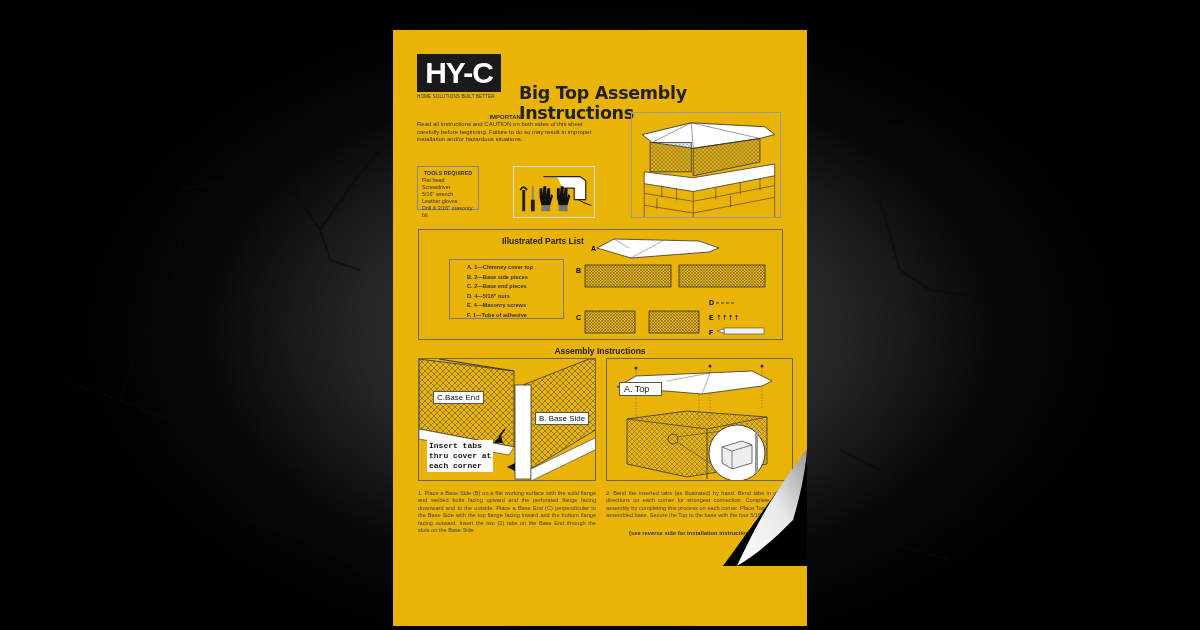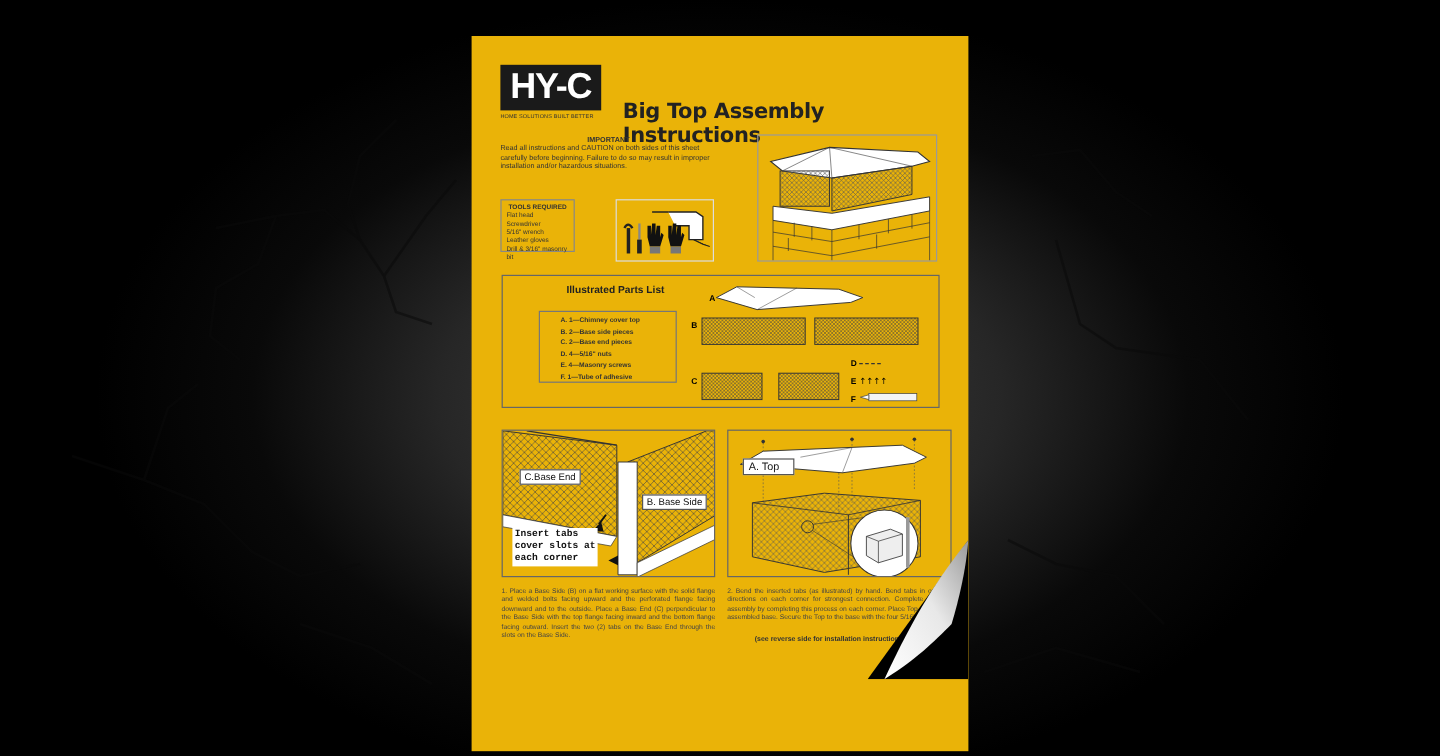--- a/index.html
+++ b/index.html
@@ -52,21 +52,21 @@
 
   .chimney-img {
     position: absolute; left: 238px; top: 82px; width: 150px; height: 106px;
     border: 1px solid #999;
   }
 
   .parts-box {
     position: absolute; left: 25px; top: 199px; width: 365px; height: 111px;
     border: 1.3px solid #666;
   }
-  .parts-title { position: absolute; left: 26px; top: 6px; font-weight: bold; font-size: 8.5px; color: #222; padding-left: 27px; }
+  .parts-title { position: absolute; left: 56px; top: 6px; font-weight: bold; font-size: 8.5px; color: #222; padding-left: 27px; }
   .parts-list {
     position: absolute; left: 30px; top: 29px; width: 115px; height: 60px;
     border: 1px solid #777; padding: 3px 0 0 17px;
     font-size: 5.6px; line-height: 9.6px; color: #333; font-weight: bold;
   }
   .parts-img { position: absolute; left: 150px; top: 4px; width: 212px; height: 104px; }
 
   .assembly-title {
     position: absolute; left: 0; width: 414px; top: 316px; text-align: center;
     font-weight: bold; font-size: 8.5px; color: #222;
@@ -188,20 +188,21 @@
       <text x="140" y="71" font-size="7" font-weight="bold" font-family="Liberation Sans, sans-serif">D</text>
       <path d="M147 69 h3 m2 0 h3 m2 0 h3 m2 0 h3" stroke="#333" stroke-width="1"></path>
       <text x="140" y="86" font-size="7" font-weight="bold" font-family="Liberation Sans, sans-serif">E</text>
       <text x="147" y="86" font-size="7" font-family="DejaVu Sans, sans-serif">↑↑↑↑</text>
       <text x="140" y="101" font-size="7" font-weight="bold" font-family="Liberation Sans, sans-serif">F</text>
       <rect x="155" y="94" width="40" height="6" fill="#f4f4f4" stroke="#444" stroke-width="0.6"></rect>
       <path d="M148 97 L155 95 L155 99 Z" fill="#fff" stroke="#444" stroke-width="0.6"></path>
     </svg>
   </div>
 
+  <div class="assembly-title">Assembly Instructions</div>
 
   <div class="asm-left">
     <svg width="178" height="123" viewBox="0 0 178 123" style="position:absolute;left:0;top:0">
       <defs>
         <pattern id="mesh3" width="6" height="6" patternUnits="userSpaceOnUse">
           <path d="M0 0 L6 6 M6 0 L0 6" stroke="#444" stroke-width="0.5"></path>
         </pattern>
       </defs>
       <path d="M0 0 L95 12 L95 88 L0 70 Z" fill="url(#mesh3)" stroke="#333" stroke-width="0.8"></path>
       <path d="M0 70 L95 88 L90 96 L0 80 Z" fill="#fff" stroke="#333" stroke-width="0.6"></path>
@@ -210,21 +211,21 @@
       <path d="M96 26 L112 26 L112 120 L96 120 Z" fill="#fff" stroke="#333" stroke-width="0.8"></path>
       <path d="M112 110 L178 78 L178 90 L112 122 Z" fill="#fff" stroke="#333" stroke-width="0.6"></path>
       <path d="M86 70 L80 78" stroke="#111" stroke-width="1.5"></path>
       <polygon points="74,84 82,76 84,84" fill="#111"></polygon>
       <polygon points="88,108 96,104 96,112" fill="#111"></polygon>
     </svg>
     <div class="lbl" style="left:14px;top:32px;font-size:8px;padding:1px 3px;">C.Base End</div>
     <div class="lbl" style="left:116px;top:53px;font-size:8px;padding:1px 3px;">B. Base Side</div>
     <div class="lbl-plain" style="left:8px;top:81px;font-size:8px;line-height:10px;background:#fff;padding:1px 2px;">
       <div>Insert tabs</div>
-      <div>cover slots at</div>
+      <div>thru cover at</div>
       <div>each corner</div>
     </div>
   </div>
 
   <div class="asm-right">
     <svg width="187" height="123" viewBox="0 0 187 123" style="position:absolute;left:0;top:0">
       <defs>
         <pattern id="mesh4" width="5" height="5" patternUnits="userSpaceOnUse">
           <path d="M0 0 L5 5 M5 0 L0 5" stroke="#555" stroke-width="0.45"></path>
         </pattern>

